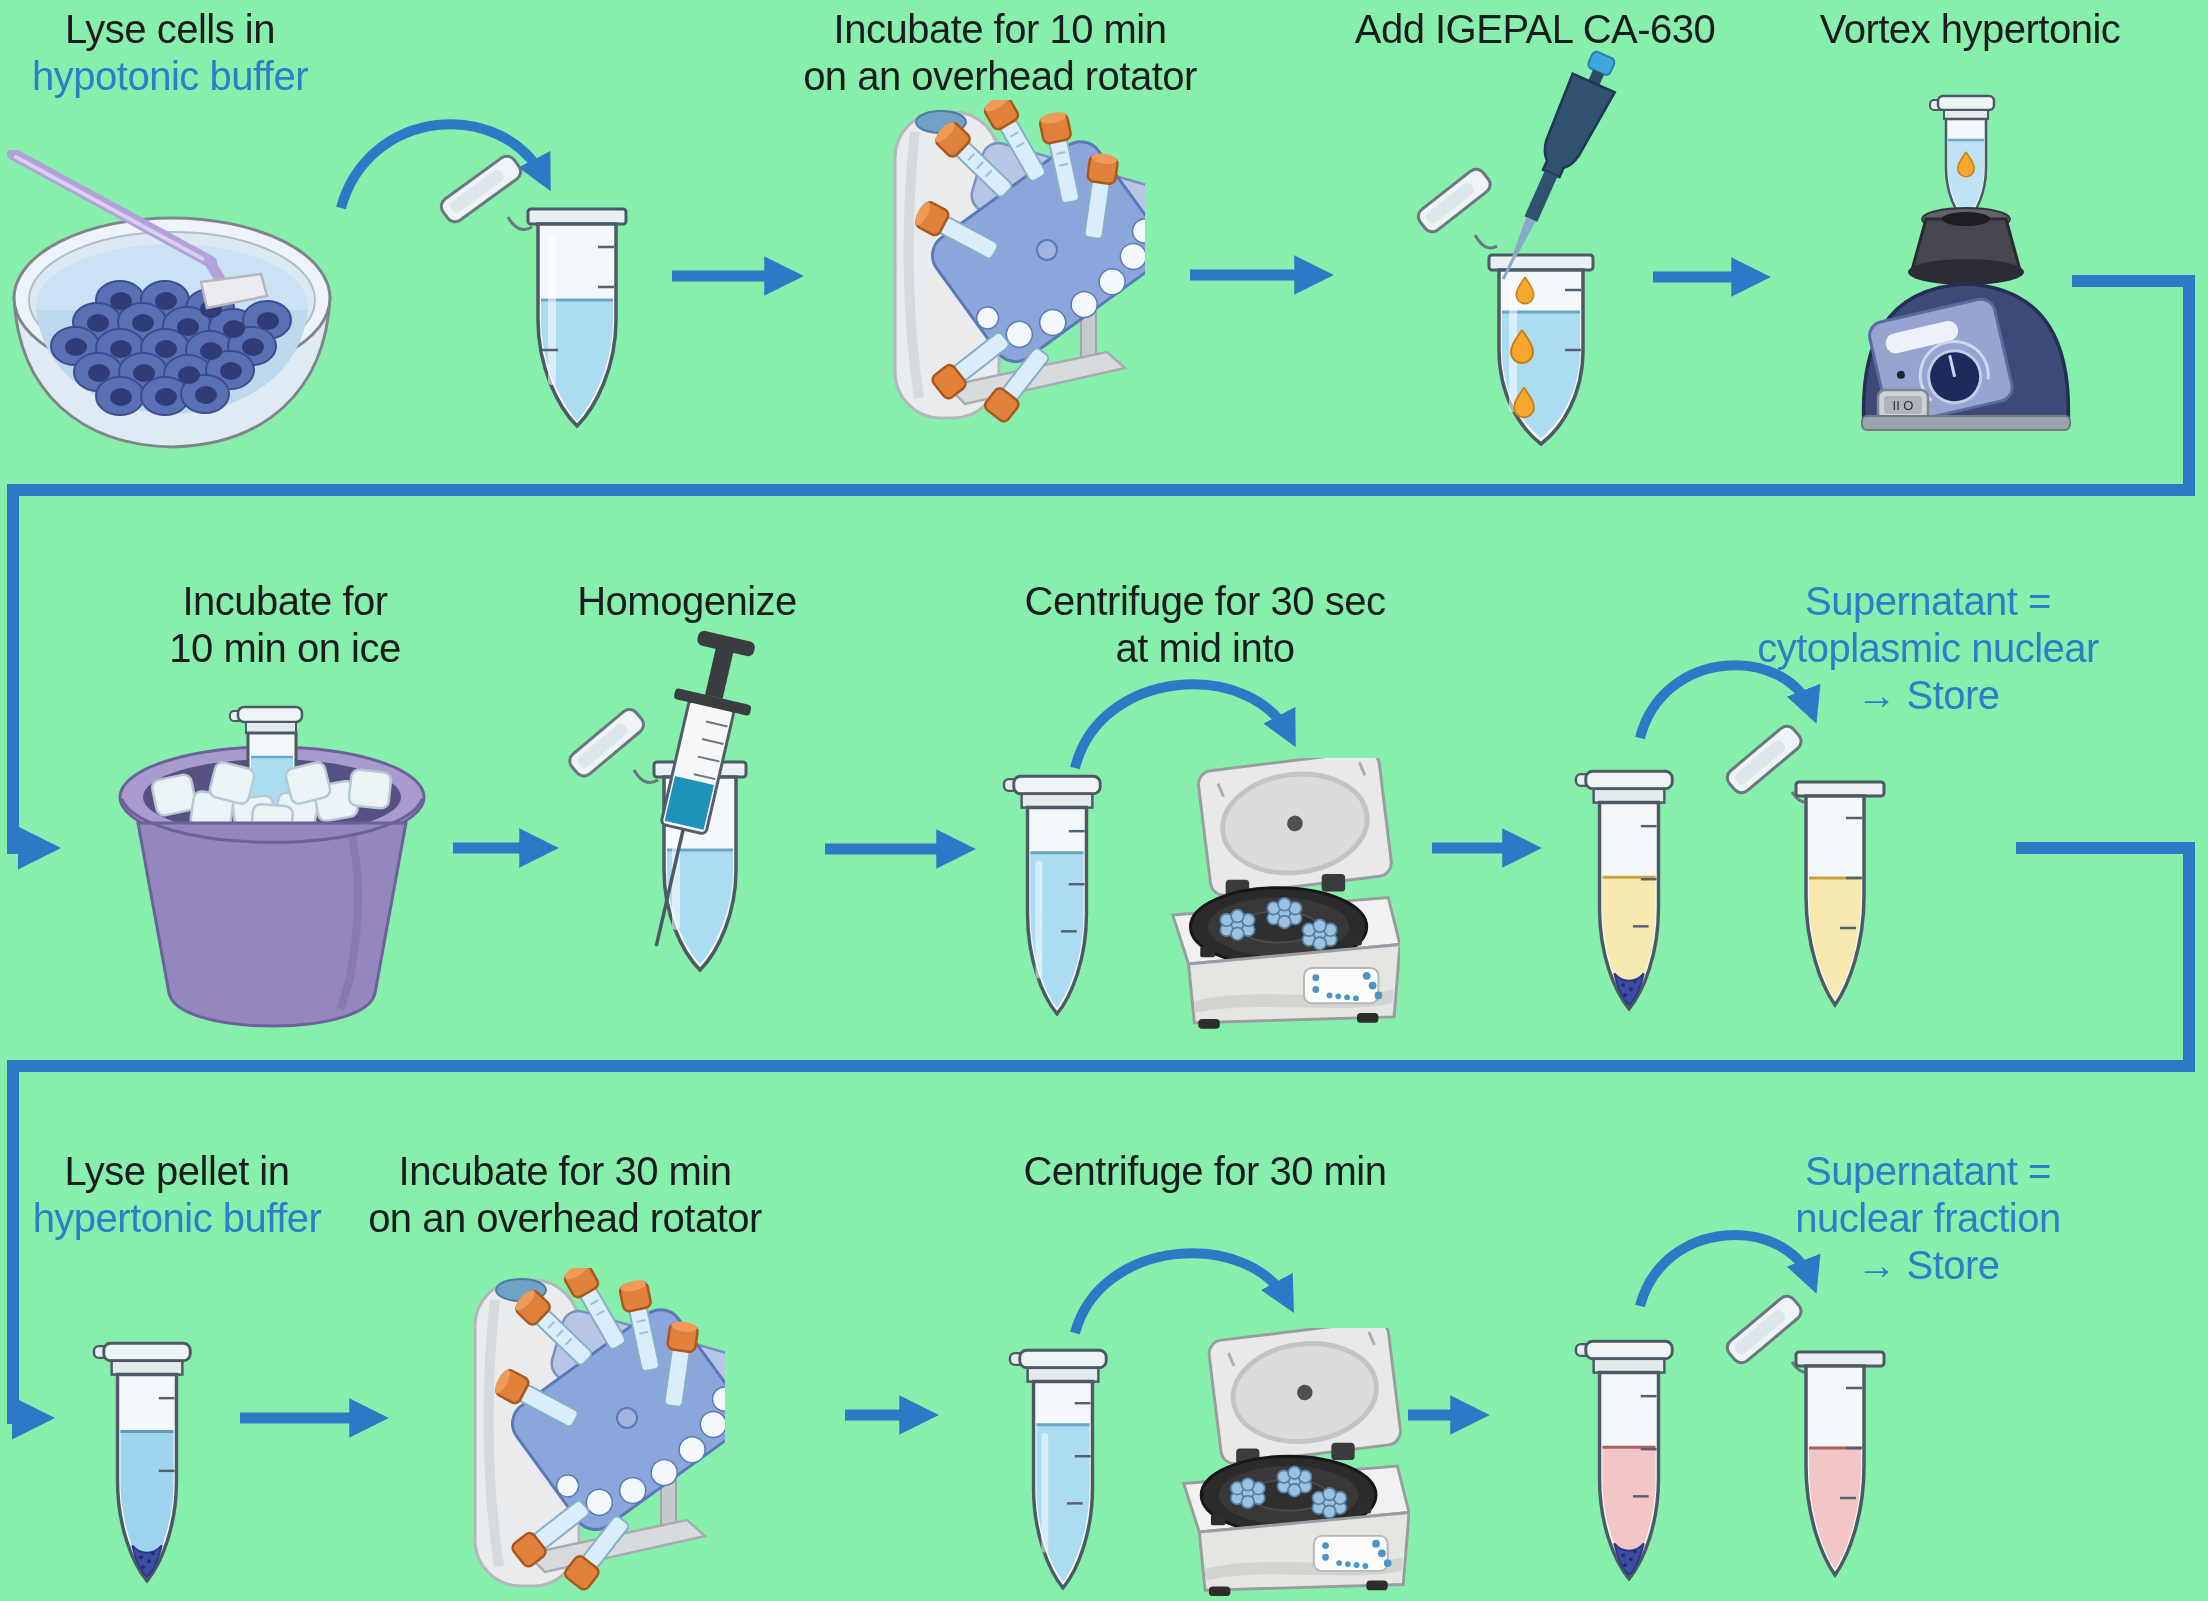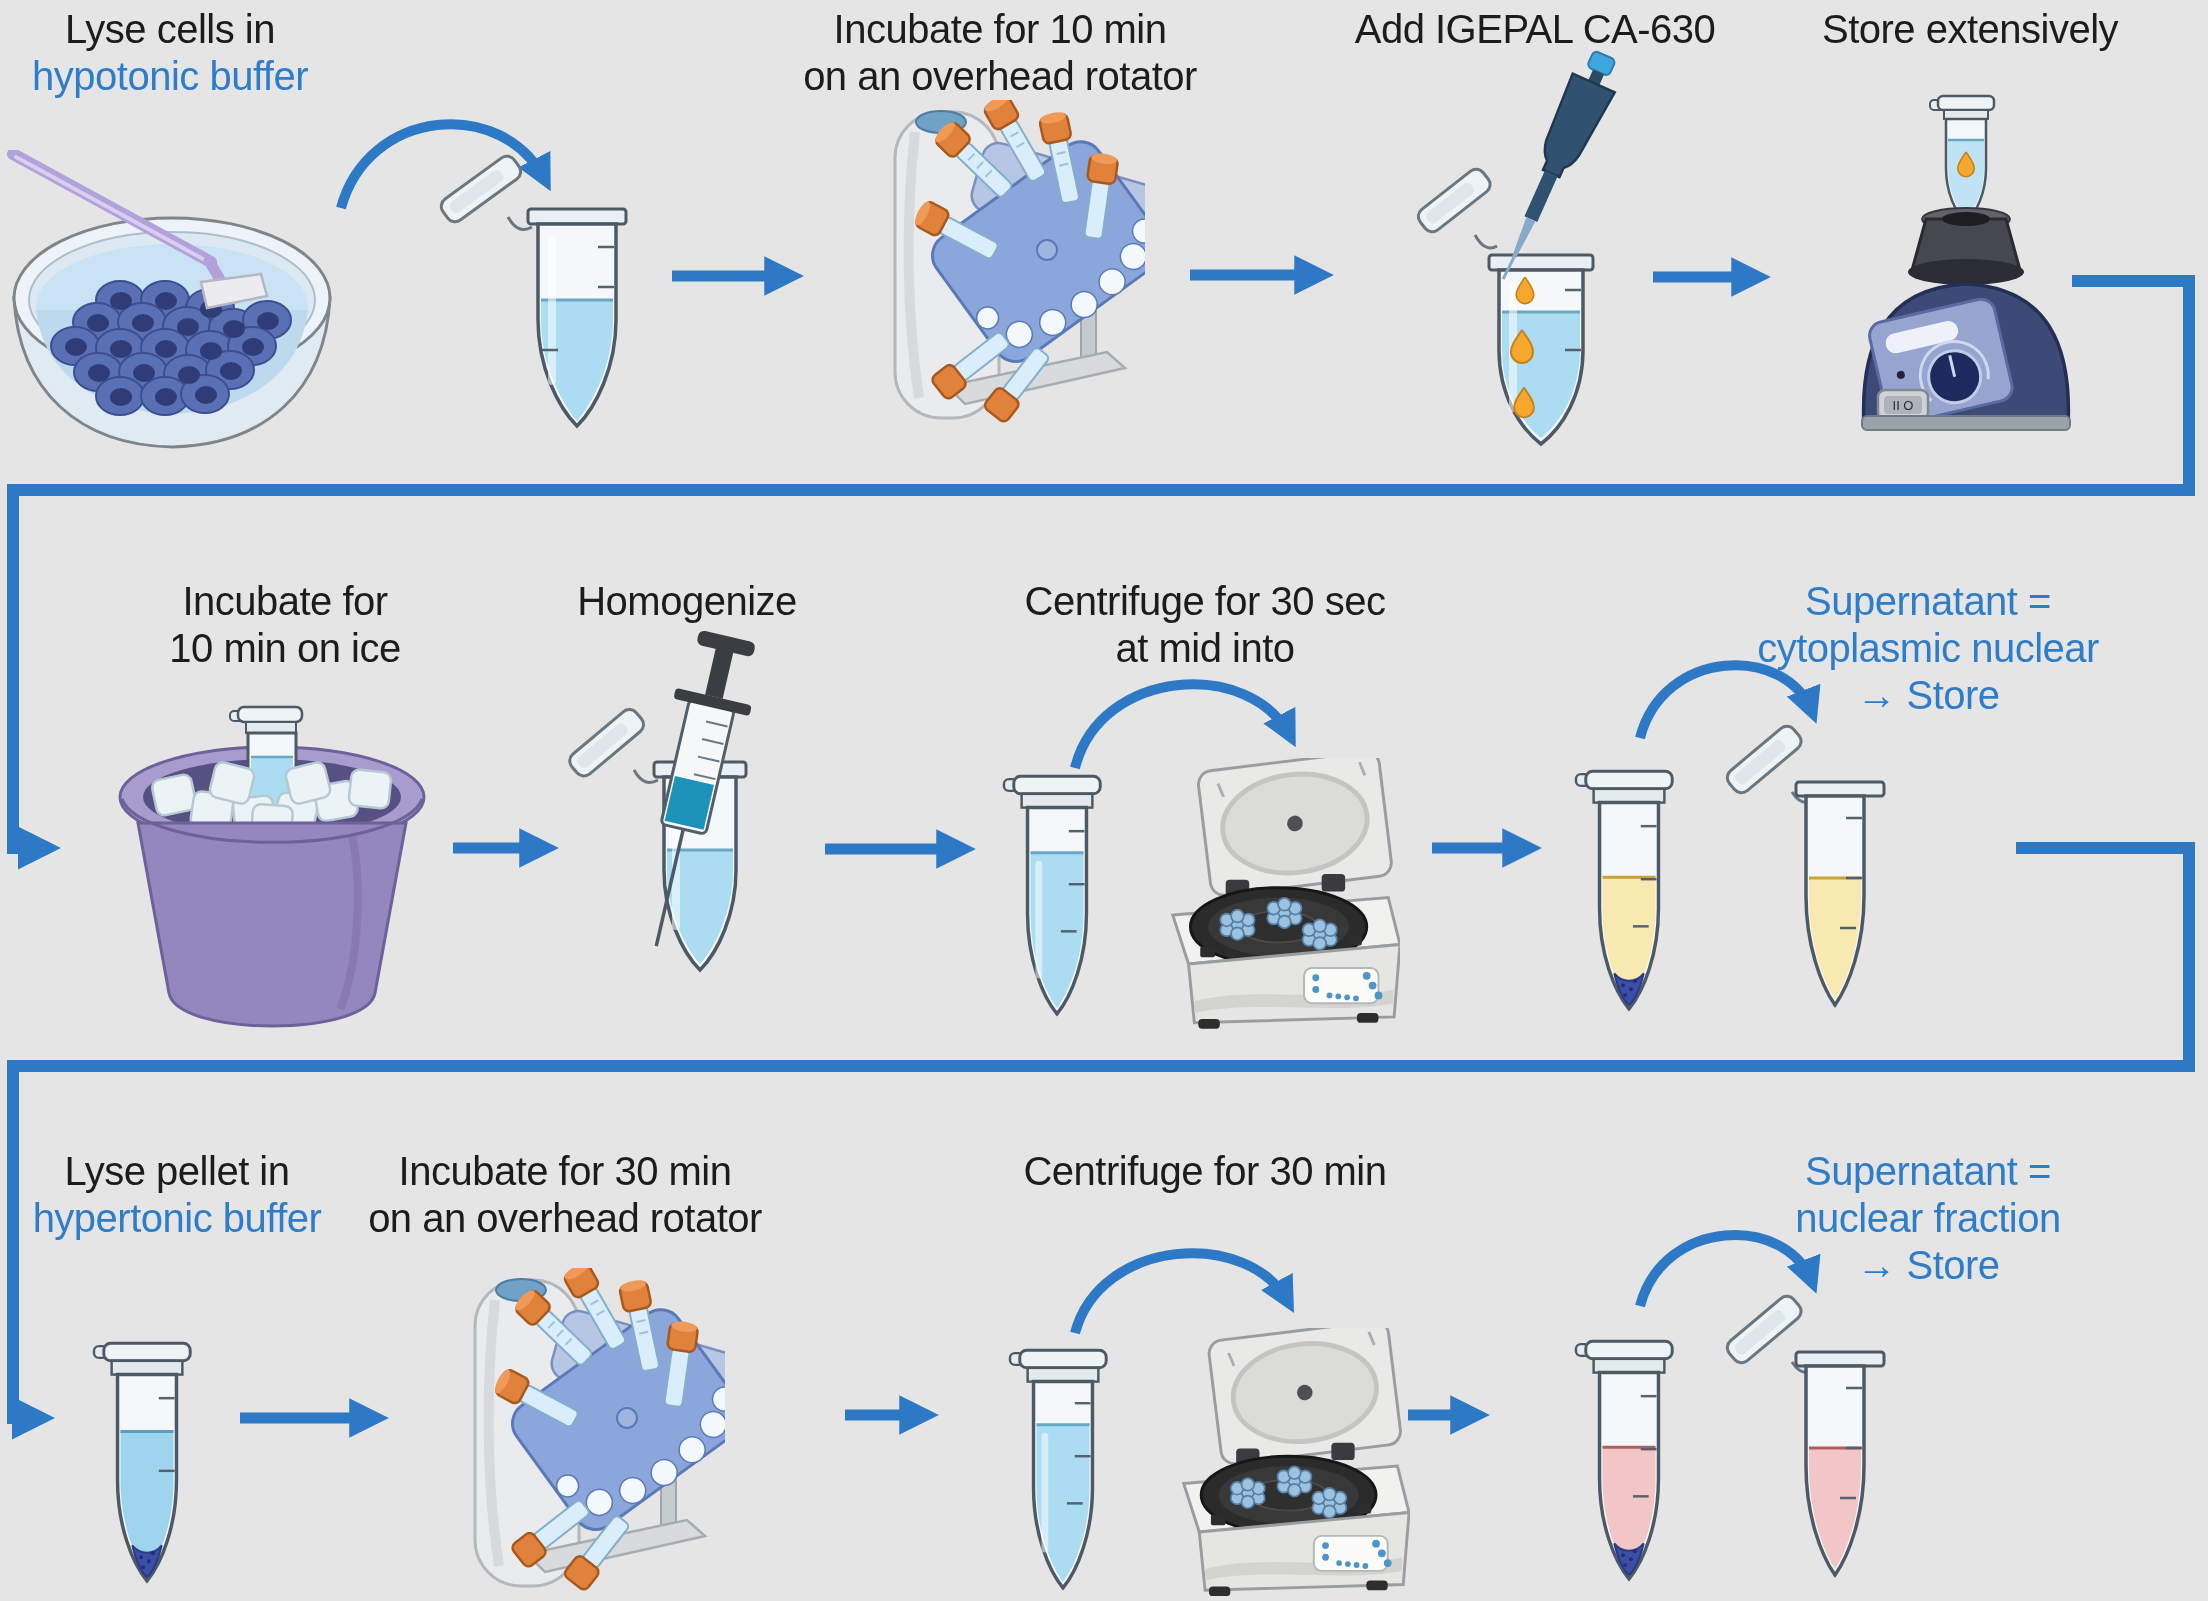--- a/index.html
+++ b/index.html
@@ -1,16 +1,16 @@
 <!DOCTYPE html>
 <html><head>
 <meta charset="utf-8">
 <style>
   html,body{margin:0;padding:0;background:#fff;}
-  .canvas{position:relative;width:2208px;height:1601px;background:#e5e5e5;overflow:hidden;
+  .canvas{position:relative;width:2208px;height:1601px;background:#86efac;overflow:hidden;
           font-family:"Liberation Sans",sans-serif;}
   .canvas svg{position:absolute;display:block;}
   svg.defs{width:0;height:0;position:absolute;}
   .overlay{left:0;top:0;}
   .label{position:absolute;text-align:center;font-size:40px;line-height:47px;
          color:#1c1c1e;letter-spacing:-0.5px;white-space:nowrap;}
   .label .line{display:block;}
   .label .blue{color:#2f7dc9;}
 </style>
 </head>
@@ -179,21 +179,21 @@
   <div class="label" style="left:365px;top:6px;width:420px">
   </div>
   <div class="label" style="left:790px;top:6px;width:420px">
     <span class="line">Incubate for 10 min</span>
     <span class="line">on an overhead rotator</span>
   </div>
   <div class="label" style="left:1325px;top:6px;width:420px">
     <span class="line">Add IGEPAL CA-630</span>
   </div>
   <div class="label" style="left:1760px;top:6px;width:420px">
-    <span class="line">Store extensively</span>
+    <span class="line">Vortex hypertonic</span>
   </div>
 
   <div class="label" style="left:75px;top:578px;width:420px">
     <span class="line">Incubate for</span>
     <span class="line">10 min on ice</span>
   </div>
   <div class="label" style="left:477px;top:578px;width:420px">
     <span class="line">Homogenize</span>
   </div>
   <div class="label" style="left:995px;top:578px;width:420px">

